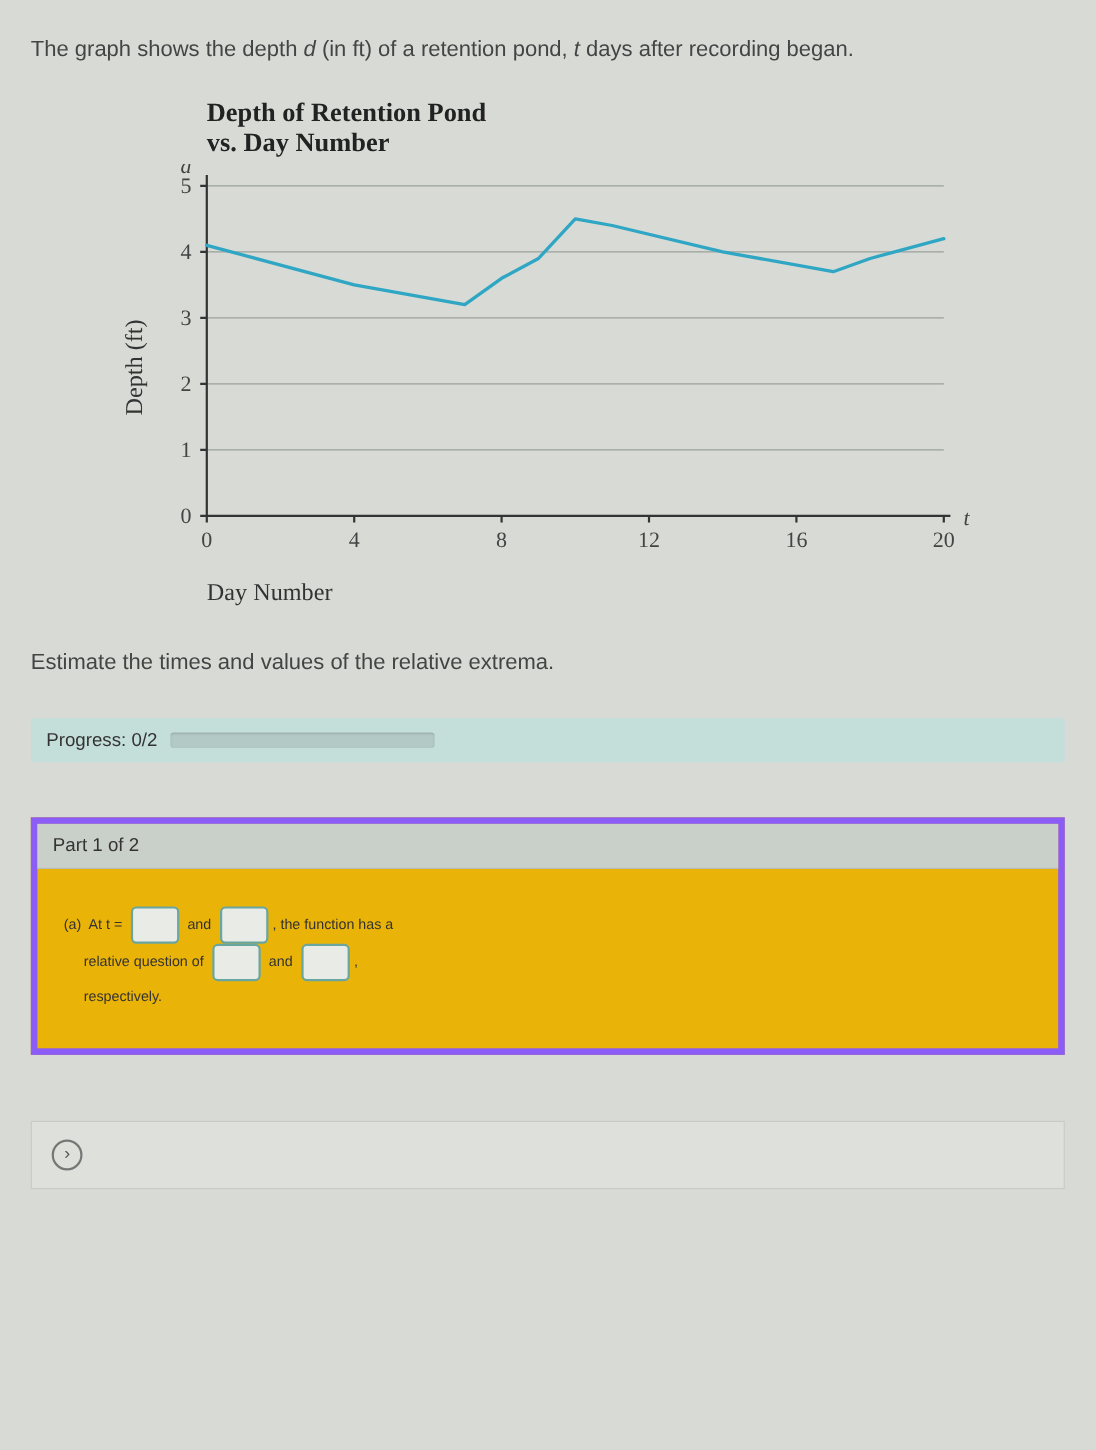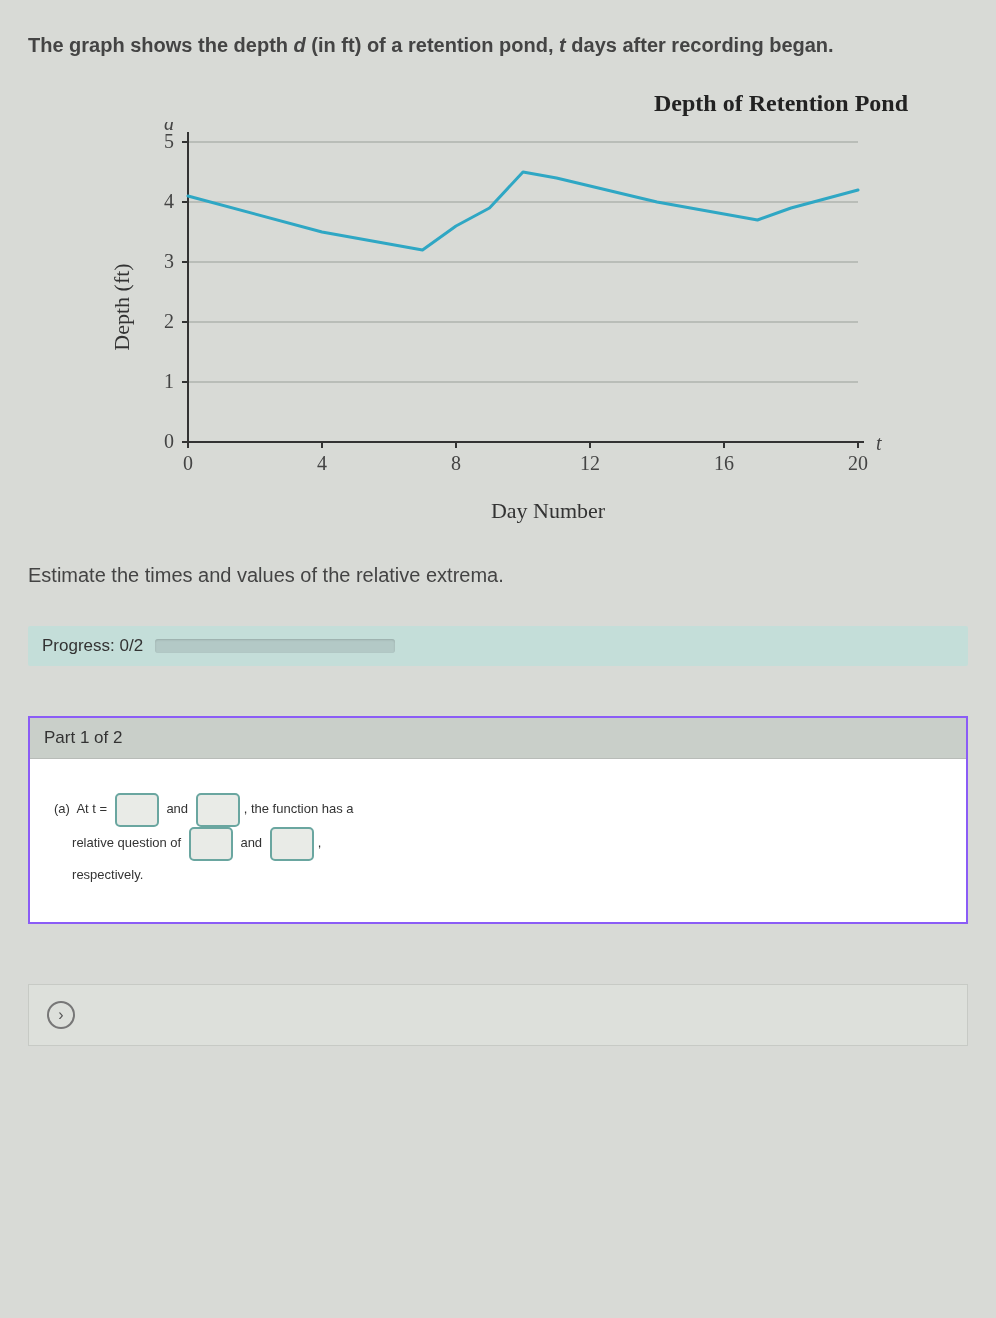--- a/index.html
+++ b/index.html
@@ -10,29 +10,28 @@
     height: 1318px;
     padding: 30px 28px;
     color: #333;
     position: relative;
   }
   .problem-text {
     font-size: 20px;
     line-height: 1.5;
     color: #444;
     margin-bottom: 30px;
-    font-weight: bold;
   }
   .problem-text .var { font-style: italic; }
   .chart-wrap {
     width: 820px;
     margin: 0 auto 40px auto;
   }
   .chart-title {
-    text-align: right;
+    text-align: left;
     font-family: "Times New Roman", serif;
     font-weight: bold;
     font-size: 24px;
     color: #222;
     margin-bottom: 5px;
     margin-left:100px;
   }
   .chart-title .line2 { display:block; }
   .chart-area {
     position: relative;
@@ -41,21 +40,20 @@
   .ylabel {
     position: absolute;
     left: -10px;
     top: 50%;
     transform: translateY(-50%) rotate(-90deg);
     font-family: "Times New Roman", serif;
     font-size: 22px;
     color:#333;
   }
   .xlabel {
-    text-align: center;
     font-family: "Times New Roman", serif;
     font-size: 22px;
     color:#333;
     margin-top:6px;
     margin-left:100px;
   }
   .instruction {
     font-size: 20px;
     color:#444;
     margin: 20px 0 24px 0;
@@ -71,22 +69,22 @@
   }
   .progress-label { font-size: 17px; color:#333; }
   .progress-bar {
     width: 240px; height: 14px;
     background: #b3c9c6;
     border-radius: 3px;
     box-shadow: inset 0 1px 2px rgba(0,0,0,.15);
   }
   .part-block {
     margin-top: 50px;
-    border: 2px solid #8b5cf6;
-    background: #ffffff;
+    border: 6px solid #8b5cf6;
+    background: #eab308;
   }
   .part-header {
     background: #c9cfc9;
     padding: 10px 14px;
     font-size: 17px;
     color:#333;
     border-bottom: 1px solid #b8bcb8;
   }
   .part-body {
     padding: 34px 24px;
@@ -126,20 +124,21 @@
 </head>
 <body>
 
 <div class="problem-text">
   <span>The graph shows the depth </span><span class="var">d</span><span> (in ft) of a retention pond, </span><span class="var">t</span><span> days after recording began.</span>
 </div>
 
 <div class="chart-wrap">
   <div class="chart-title">
     <span>Depth of Retention Pond</span>
+    <span class="line2">vs. Day Number</span>
   </div>
   <div class="chart-area">
     <div class="ylabel">Depth (ft)</div>
     <svg id="chart-svg" width="800" height="370">
         <line x1="100" y1="260" x2="770" y2="260" stroke="#9aa09a" stroke-width="1"></line>
         <line x1="100" y1="200" x2="770" y2="200" stroke="#9aa09a" stroke-width="1"></line>
         <line x1="100" y1="140" x2="770" y2="140" stroke="#9aa09a" stroke-width="1"></line>
         <line x1="100" y1="79.99999999999999" x2="770" y2="79.99999999999999" stroke="#9aa09a" stroke-width="1"></line>
         <line x1="100" y1="20" x2="770" y2="20" stroke="#9aa09a" stroke-width="1"></line>
         <line x1="100" y1="320" x2="100" y2="10" stroke="#333" stroke-width="2"></line>

